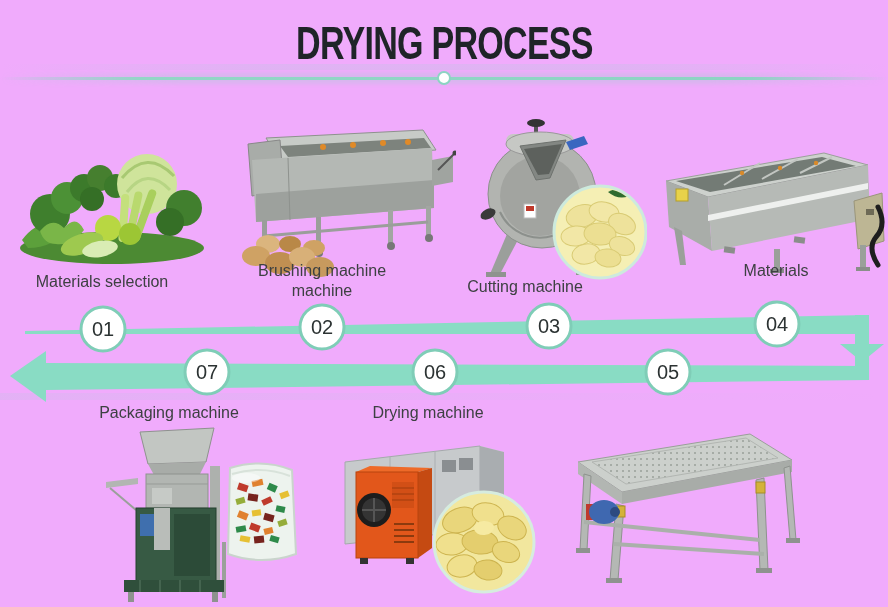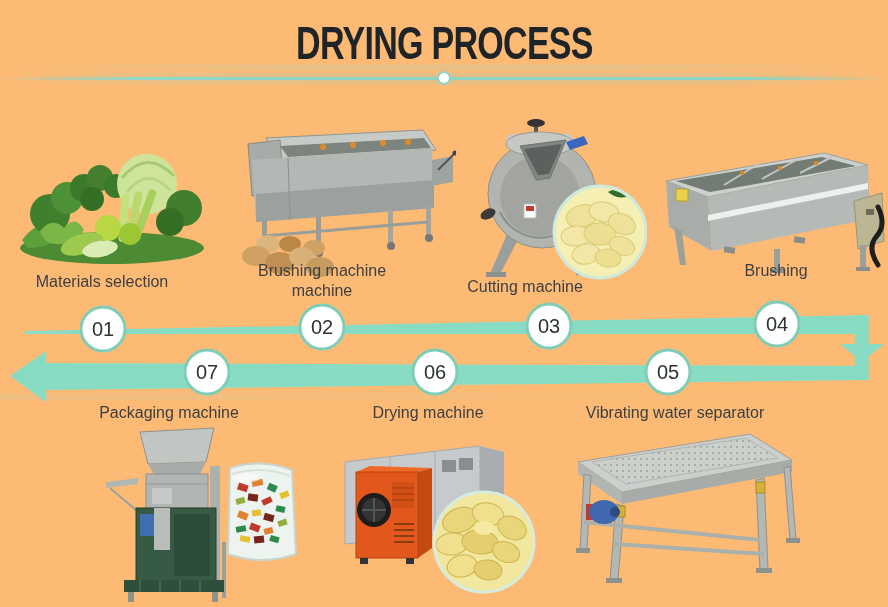--- a/index.html
+++ b/index.html
@@ -1,17 +1,17 @@
 <!DOCTYPE html>
 <html><head>
 <meta charset="utf-8">
 <style>
   html,body{margin:0;padding:0;background:#ffffff;}
   .canvas{
-    position:relative;width:888px;height:607px;background:#fdba74;overflow:hidden;
+    position:relative;width:888px;height:607px;background:#f0abfc;overflow:hidden;
     font-family:"Liberation Sans","DejaVu Sans",sans-serif;
   }
   .stripe{position:absolute;left:0;right:0;pointer-events:none;}
   .stripe.s1{top:64px;height:6px;background:linear-gradient(90deg,rgba(150,215,205,0),rgba(150,215,205,.18) 30%,rgba(150,215,205,.18) 70%,rgba(150,215,205,0));}
   .stripe.s2{top:393px;height:7px;background:linear-gradient(90deg,rgba(150,215,205,.14),rgba(150,215,205,.05) 60%,rgba(150,215,205,0));}
   .title-wrap{position:absolute;top:16px;left:0;width:888px;text-align:center;}
   .title{
     display:inline-block;font-size:46px;font-weight:bold;letter-spacing:-1px;
     color:#1f2428;transform:scaleX(.74);transform-origin:center;white-space:nowrap;
   }
@@ -168,21 +168,21 @@
       <rect x="202" y="124" width="14" height="4" fill="#8a8e8a"></rect>
       <rect x="70" y="104" width="11" height="6" fill="#8a8e8a" transform="rotate(8 75 107)"></rect>
       <rect x="140" y="94" width="11" height="6" fill="#8a8e8a" transform="rotate(8 145 97)"></rect>
       <path d="M224 64 q9 18 -2 30 q-9 11 2 28" fill="none" stroke="#1e1e1e" stroke-width="5" stroke-linecap="round"></path>
     </g>
   </svg>
 
   <div class="cap" style="left:17px;top:272px;width:170px">Materials selection</div>
   <div class="cap" style="left:237px;top:261px;width:170px">Brushing machine machine</div>
   <div class="cap" style="left:440px;top:277px;width:170px">Cutting machine</div>
-  <div class="cap" style="left:691px;top:261px;width:170px">Brushing</div>
+  <div class="cap" style="left:691px;top:261px;width:170px">Materials</div>
 
   <svg class="illus" style="left:0px;top:300px" width="888" height="115" viewBox="0 0 888 115">
     <g>
       <polygon points="25,31 869,15 869,34 25,34" fill="#89dcc4"></polygon>
       <rect x="855" y="15" width="14" height="65" fill="#89dcc4"></rect>
       <polygon points="840,44 884,44 862,62" fill="#89dcc4"></polygon>
       <polygon points="46,63 869,66 869,80 46,90" fill="#89dcc4"></polygon>
       <polygon points="46,51 46,102 10,76" fill="#89dcc4"></polygon>
     </g>
     <g>
@@ -210,21 +210,20 @@
       <text class="num" x="435" y="79" text-anchor="middle">06</text>
     </g>
     <g>
       <circle cx="207" cy="72" r="22" fill="#ffffff" stroke="#7fcdb7" stroke-width="3"></circle>
       <text class="num" x="207" y="79" text-anchor="middle">07</text>
     </g>
   </svg>
 
   <div class="cap" style="left:84px;top:403px;width:170px">Packaging machine</div>
   <div class="cap" style="left:343px;top:403px;width:170px">Drying machine</div>
-  <div class="cap" style="left:575px;top:403px;width:200px">Vibrating water separator</div>
 
   <svg class="illus" style="left:88px;top:422px" width="218" height="182" viewBox="0 0 218 182">
     <g>
       <polygon points="52,10 126,6 118,40 60,42" fill="#c2c6c2" stroke="#8e928e" stroke-width="1"></polygon>
       <polygon points="60,42 118,40 112,52 66,53" fill="#a8aca8"></polygon>
       <rect x="58" y="52" width="62" height="34" fill="#b2b6b2" stroke="#8e928e" stroke-width="1"></rect>
       <line x1="58" y1="62" x2="120" y2="62" stroke="#979b97" stroke-width="1"></line>
       <rect x="64" y="66" width="20" height="16" fill="#c6cac6"></rect>
       <rect x="122" y="44" width="10" height="116" fill="#adb1ad"></rect>
       <rect x="134" y="120" width="4" height="56" fill="#9aa09a"></rect>

